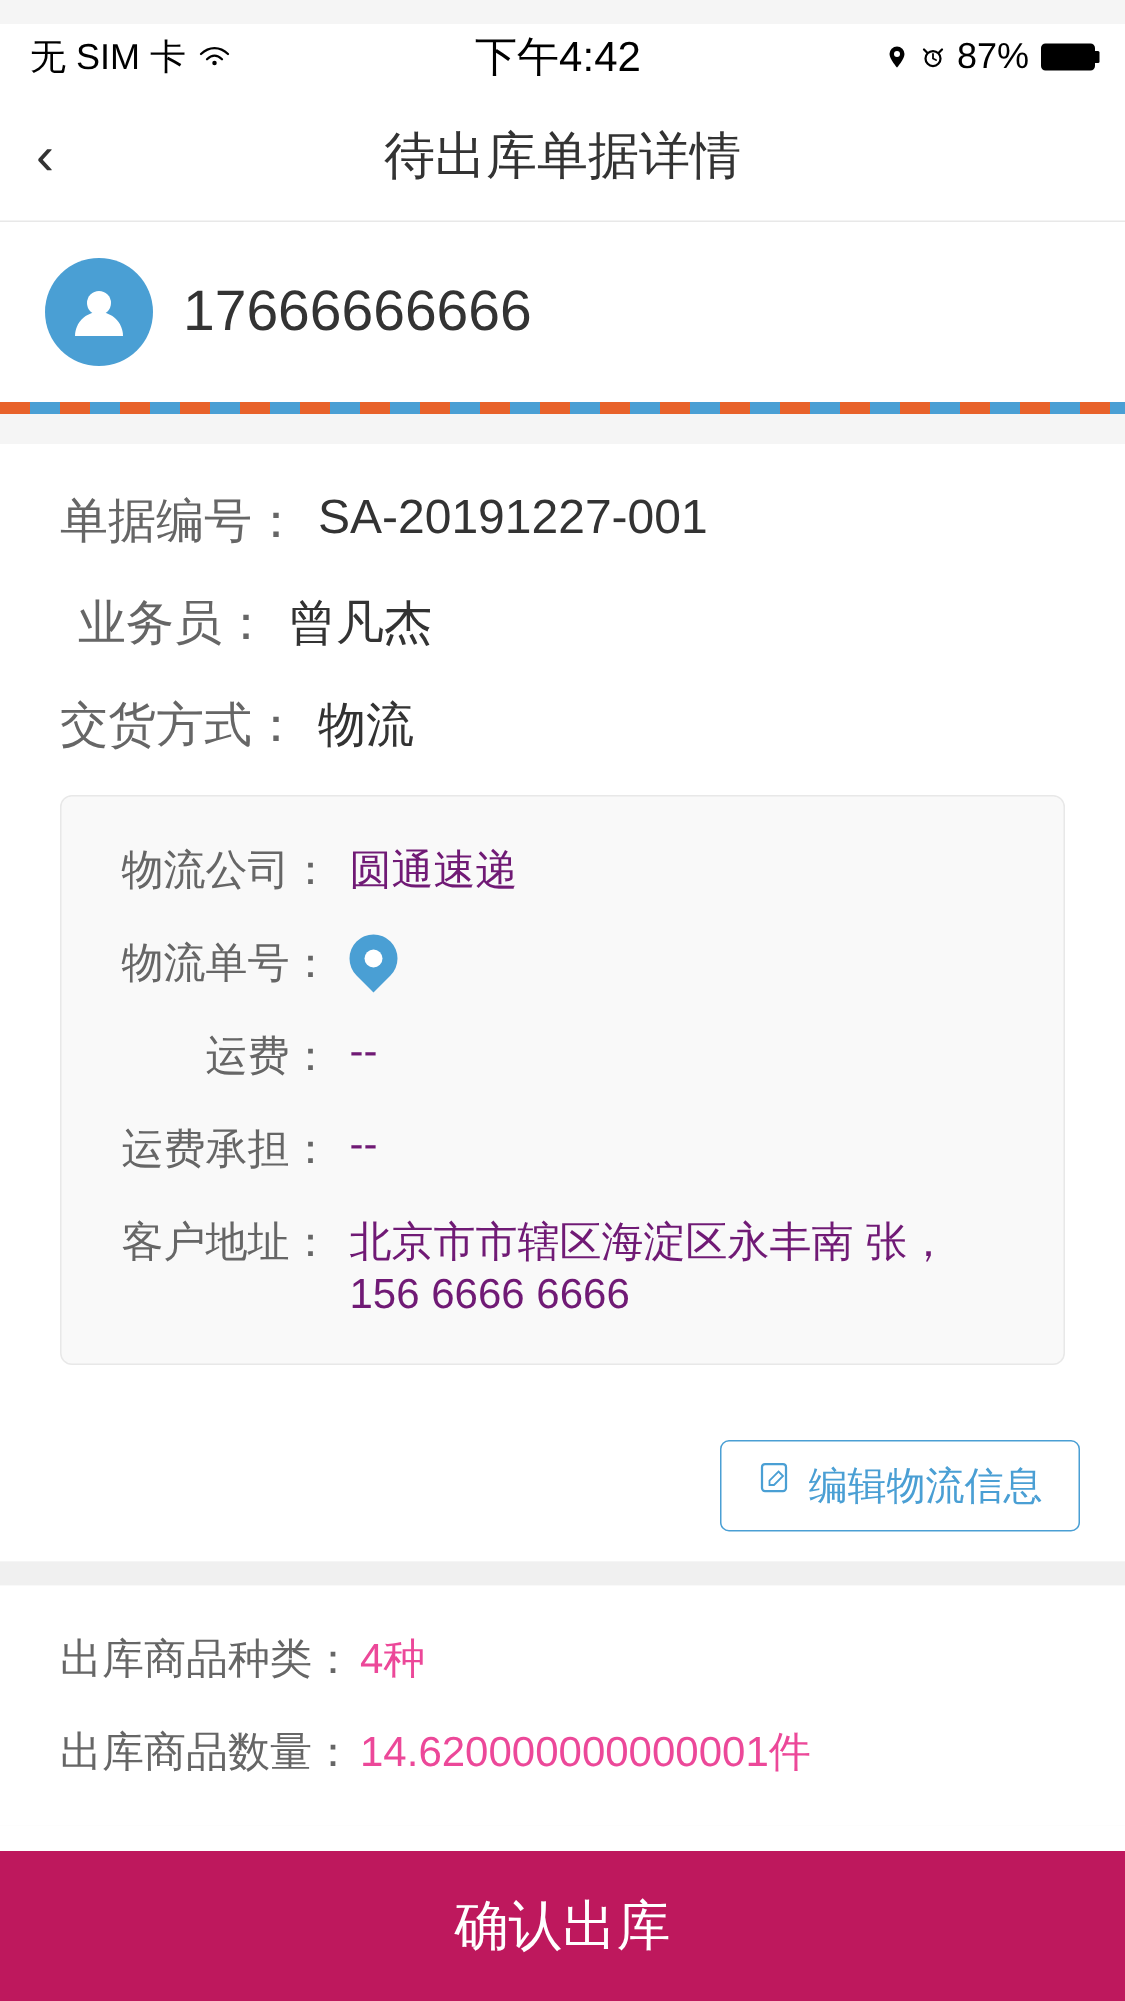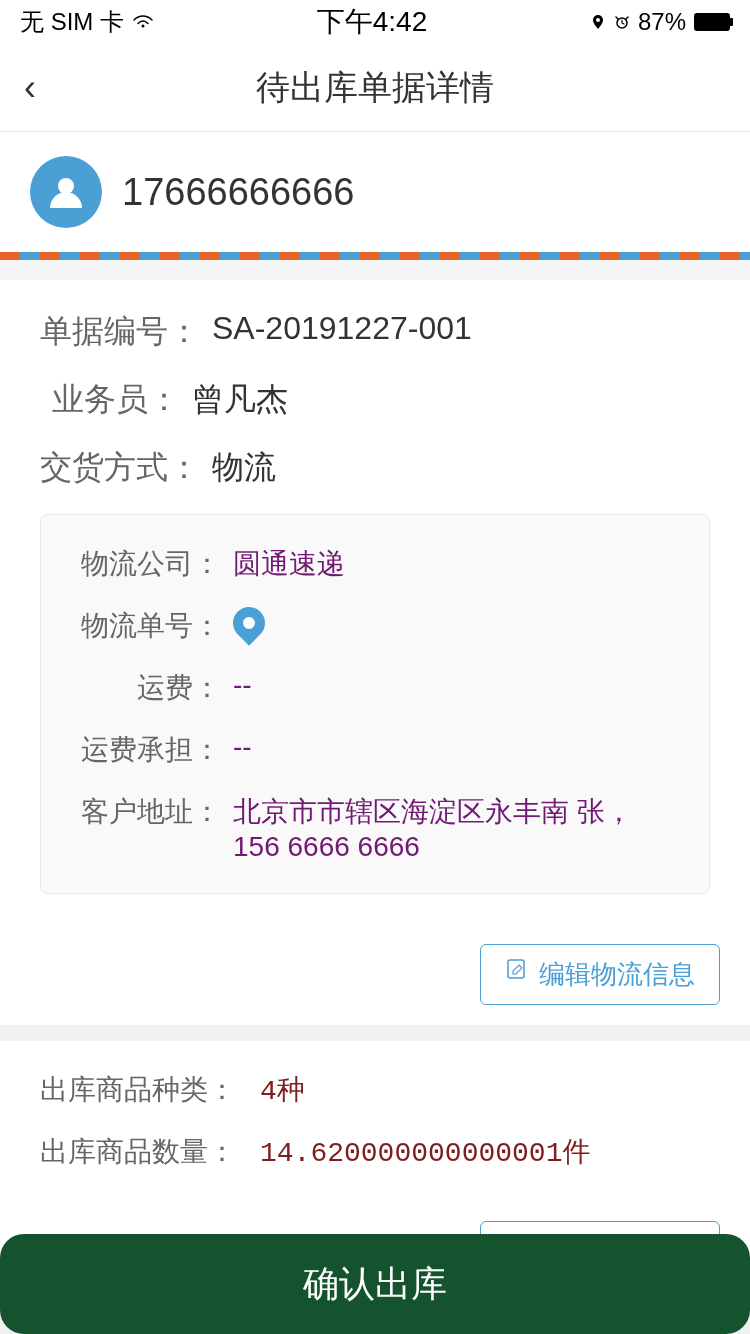--- a/index.html
+++ b/index.html
@@ -17,20 +17,21 @@
     
     .status-bar {
       background: #fff;
       height: 44px;
       display: flex;
       align-items: center;
       justify-content: space-between;
       padding: 0 20px;
       font-size: 24px;
       color: #000;
+      margin-top: 16px;
     }
     .status-left {
       display: flex;
       align-items: center;
       gap: 8px;
       font-size: 24px;
     }
     .status-center {
       font-size: 28px;
       font-weight: 500;
@@ -242,23 +243,22 @@
     .product-row:last-child {
       margin-bottom: 0;
     }
     .product-label {
       color: #666;
       min-width: 160px;
       text-align: right;
       flex-shrink: 0;
     }
     .product-value {
-      color: #7f1d1d;
-      margin-left: 24px;
-      font-family: Liberation Mono, monospace;
+      color: #ec4899;
+      margin-left: 4px;
     }
 
     
     .view-button-row {
       display: flex;
       justify-content: flex-end;
       padding: 20px 30px;
       background: #fff;
     }
     .view-button {
@@ -280,27 +280,26 @@
       flex: 1;
       min-height: 200px;
     }
 
     
     .confirm-button-container {
       position: fixed;
       bottom: 0;
       left: 0;
       width: 750px;
-      background: #14532d;
+      background: #be185d;
       height: 100px;
       display: flex;
       align-items: center;
       justify-content: center;
       cursor: pointer;
-      border-radius: 24px;
     }
     .confirm-button-text {
       color: #fff;
       font-size: 36px;
       font-weight: 500;
     }
 
     .main-content {
       padding-bottom: 100px;
     }

